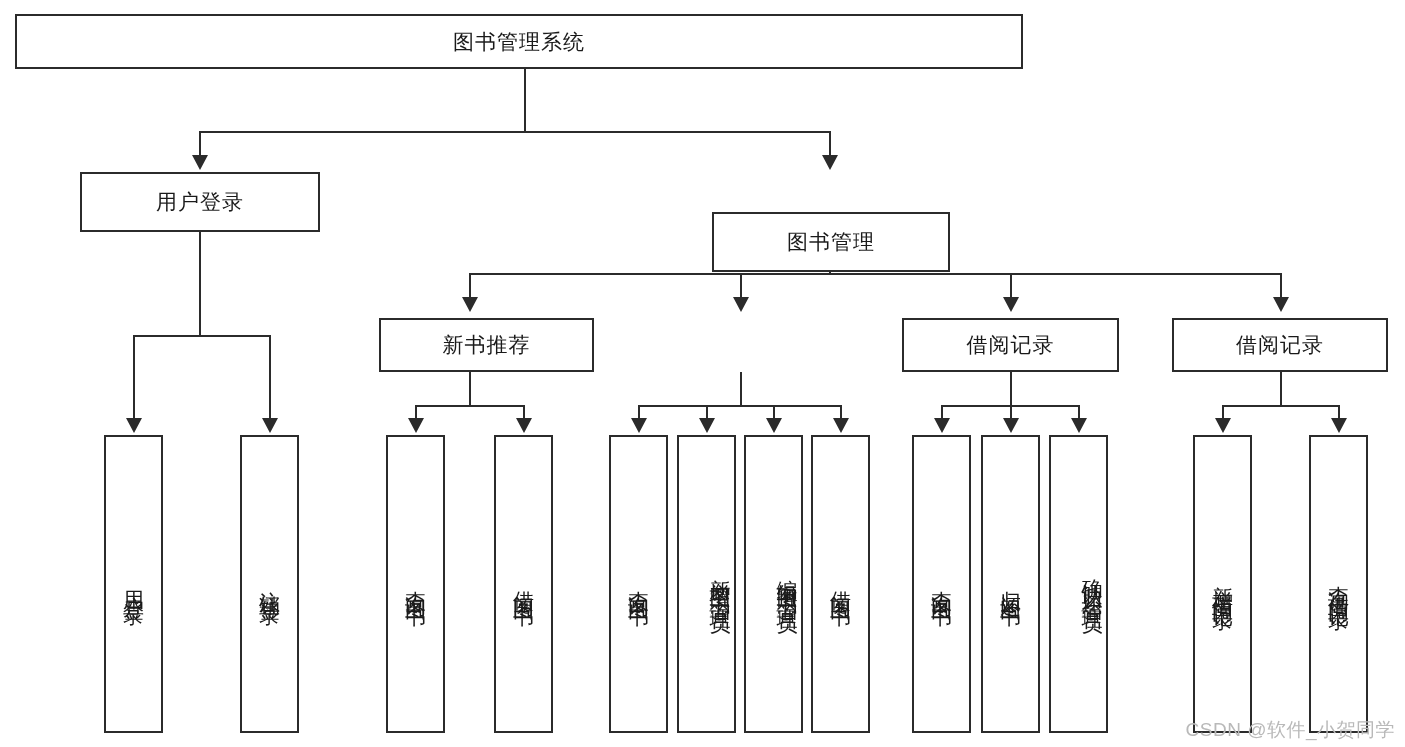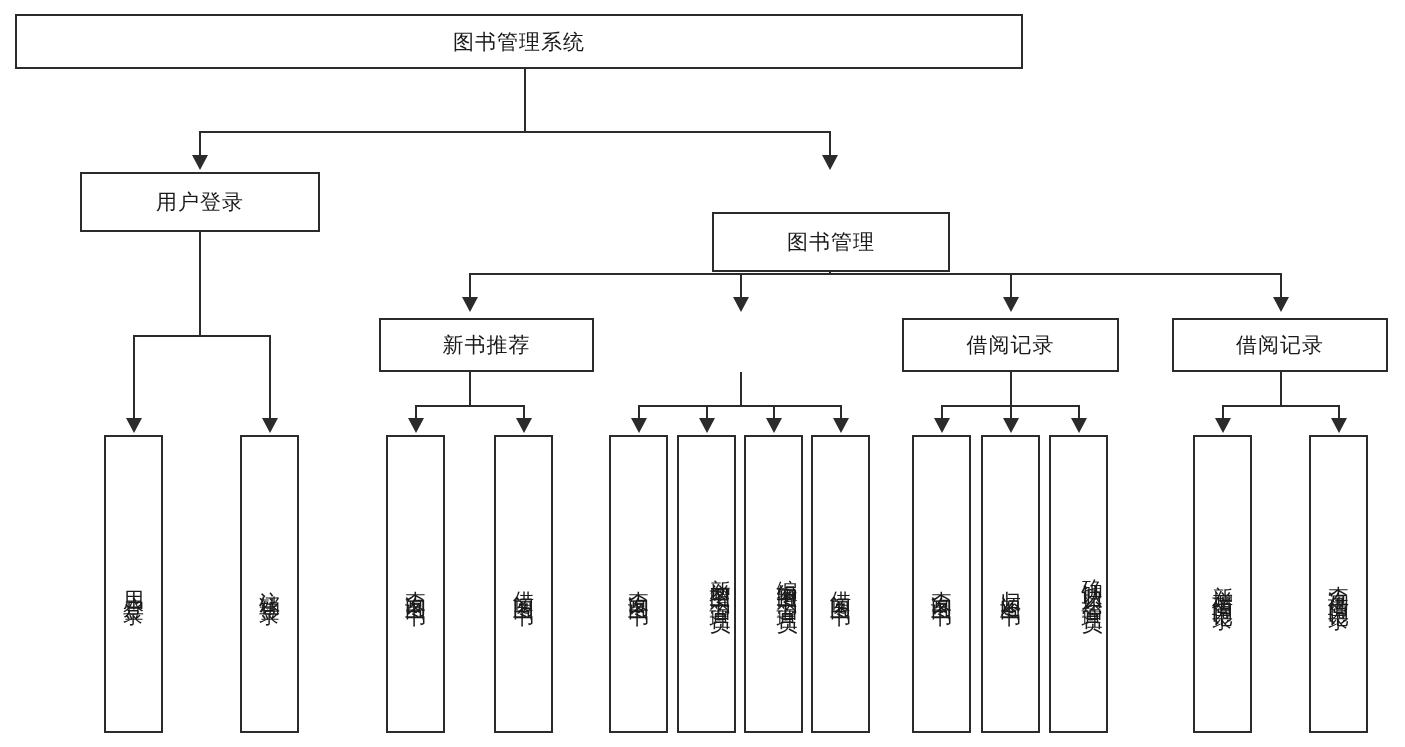--- a/index.html
+++ b/index.html
@@ -197,14 +197,15 @@
     <span>确认归还（管理员）</span>
   </div>
 
   <div class="node vert" style="left:1193px;top:435px;width:59px;height:298px;">
     <span>新增借阅记录</span>
   </div>
   <div class="node vert" style="left:1309px;top:435px;width:59px;height:298px;">
     <span>查询借阅记录</span>
   </div>
 
+  <div id="watermark">CSDN @软件_小贺同学</div>
 
 </div>
 
 </body></html>

